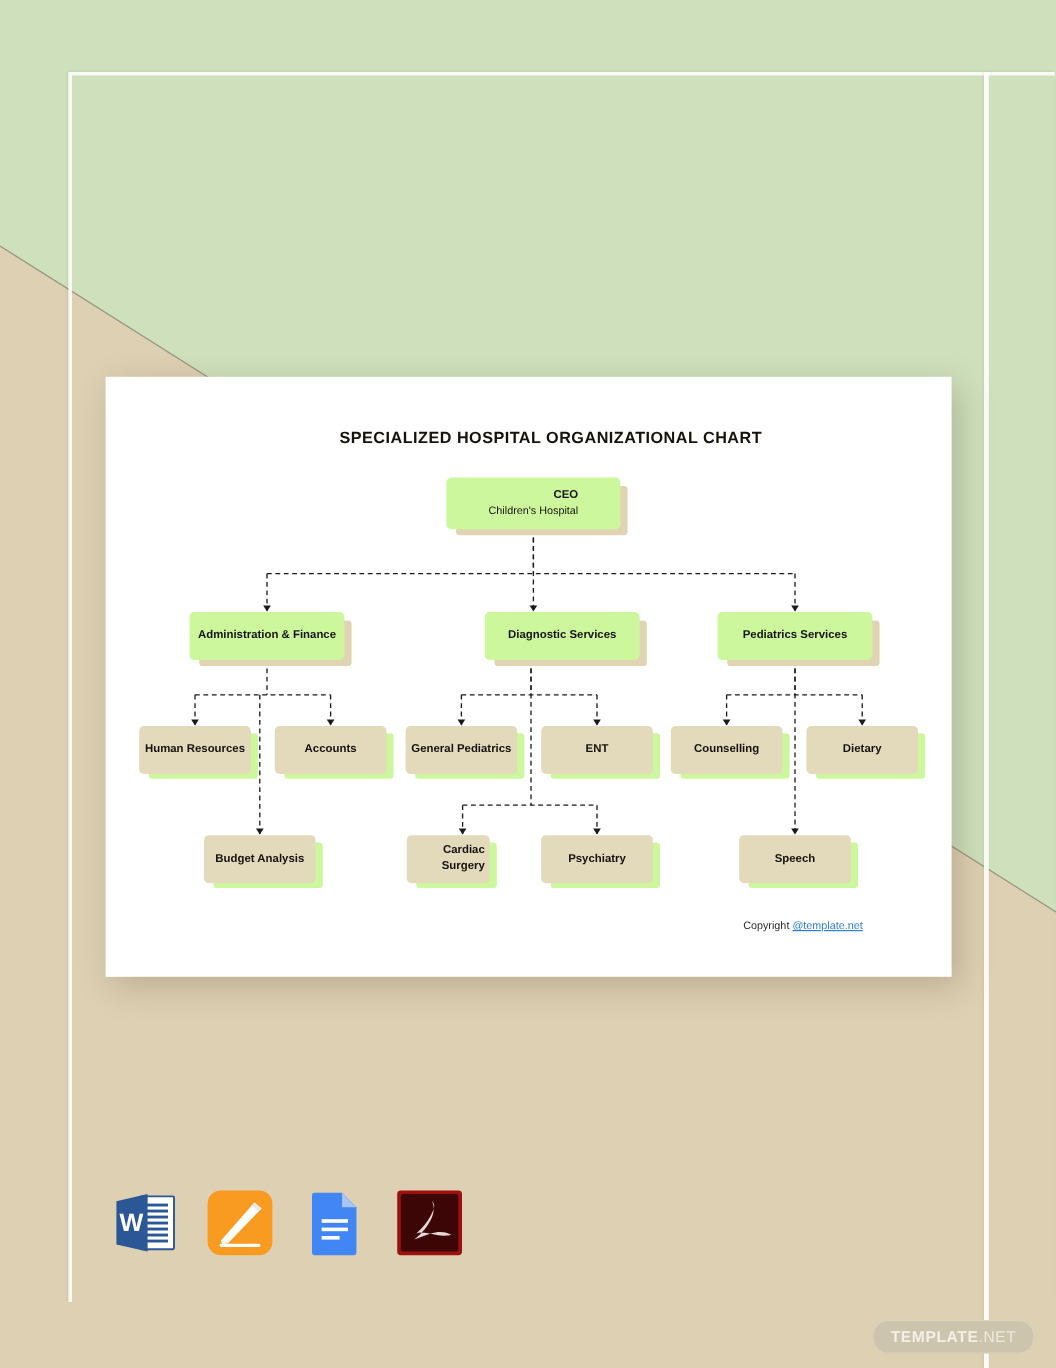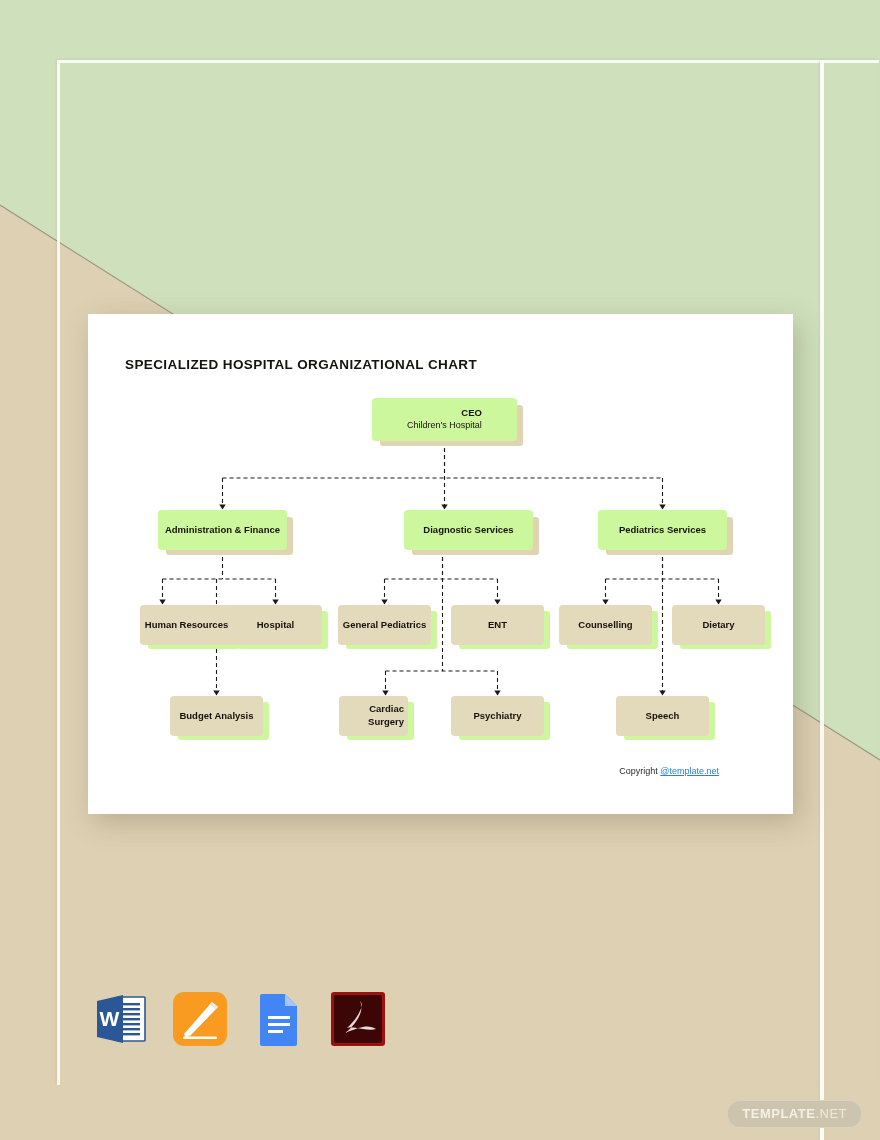--- a/index.html
+++ b/index.html
@@ -46,21 +46,21 @@
   .card {
     position: absolute;
     left: 88px; top: 314px;
     width: 705px; height: 500px;
     background: #ffffff;
     box-shadow: 6px 8px 26px rgba(90,80,60,.28);
   }
   .doc-title {
     position: absolute;
     left: 0; right: 0; top: 43px;
-    text-align: left;
+    text-align: center;
     font-size: 13.5px;
     font-weight: bold;
     letter-spacing: .4px;
     color: #16120c;
     padding-left: 37px;
   }
   
   .canvas {
     position: absolute;
     left: 0; top: 0; width: 705px; height: 500px;
@@ -208,28 +208,28 @@
           <div class="node green" style="left: 290px; top: 196px; width: 129px; height: 40px; margin-left: 26px;">
             <div>
               <span class="lbl">Diagnostic Services</span>
             </div>
           </div>
           <div class="node green" style="left: 510px; top: 196px; width: 129px; height: 40px;">
             <div>
               <span class="lbl">Pediatrics Services</span>
             </div>
           </div>
-          <div class="node tan" style="left: 28px; top: 291px; width: 93px; height: 40px; margin-left: 24px;">
+          <div class="node tan" style="left: 28px; top: 291px; width: 93px; height: 40px;">
             <div>
               <span class="lbl">Human Resources</span>
             </div>
           </div>
           <div class="node tan" style="left: 141px; top: 291px; width: 93px; height: 40px;">
             <div>
-              <span class="lbl">Hospital</span>
+              <span class="lbl">Accounts</span>
             </div>
           </div>
           <div class="node tan" style="left: 250px; top: 291px; width: 93px; height: 40px;">
             <div>
               <span class="lbl">General Pediatrics</span>
             </div>
           </div>
           <div class="node tan" style="left: 363px; top: 291px; width: 93px; height: 40px;">
             <div>
               <span class="lbl">ENT</span>

